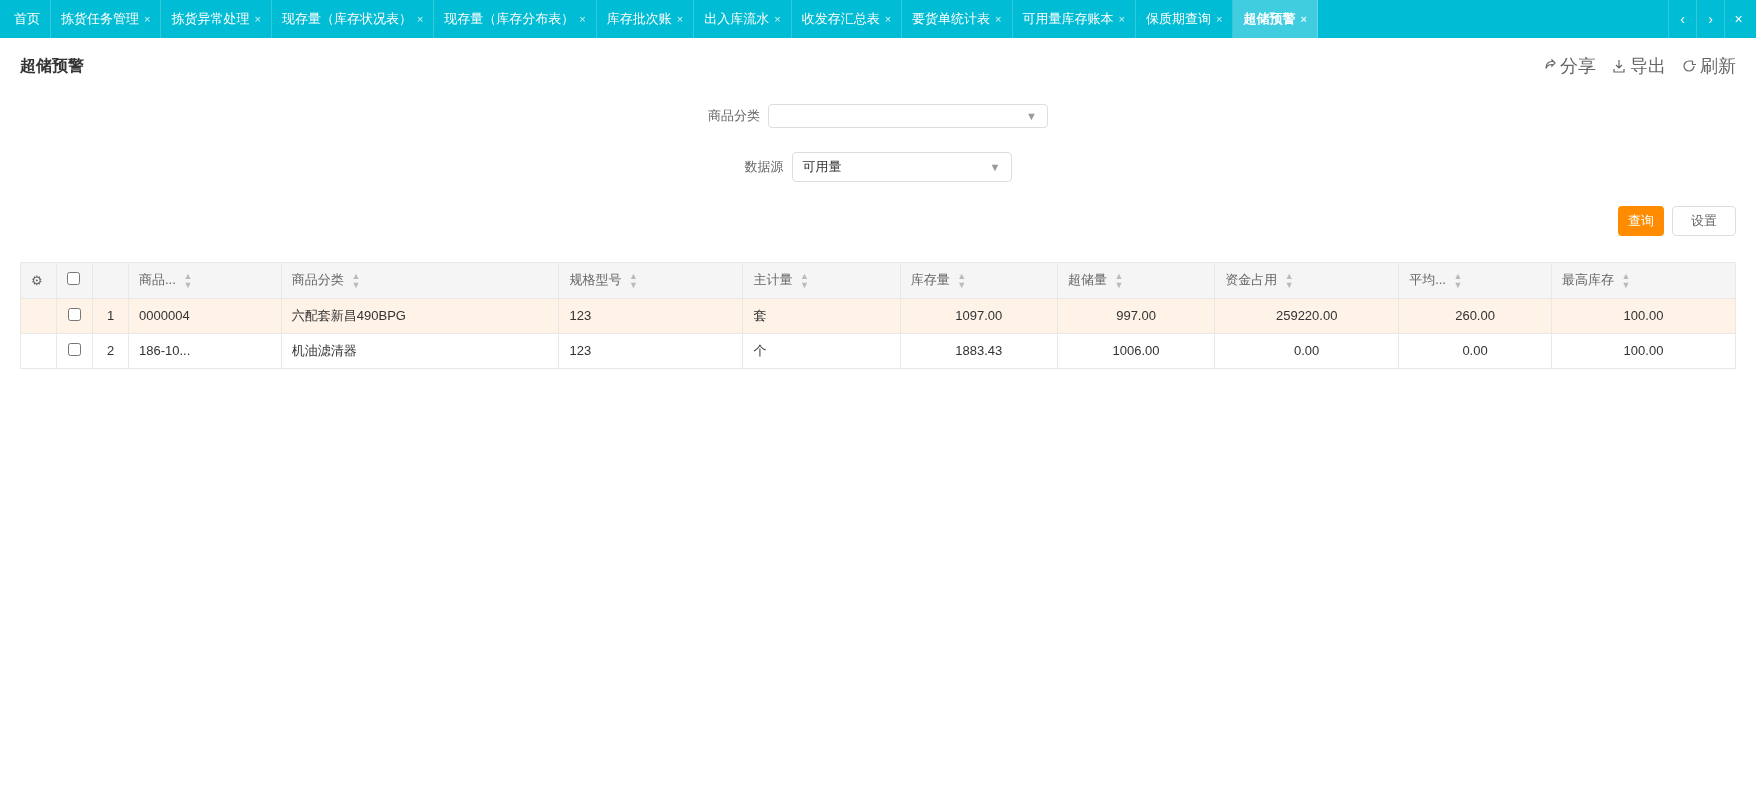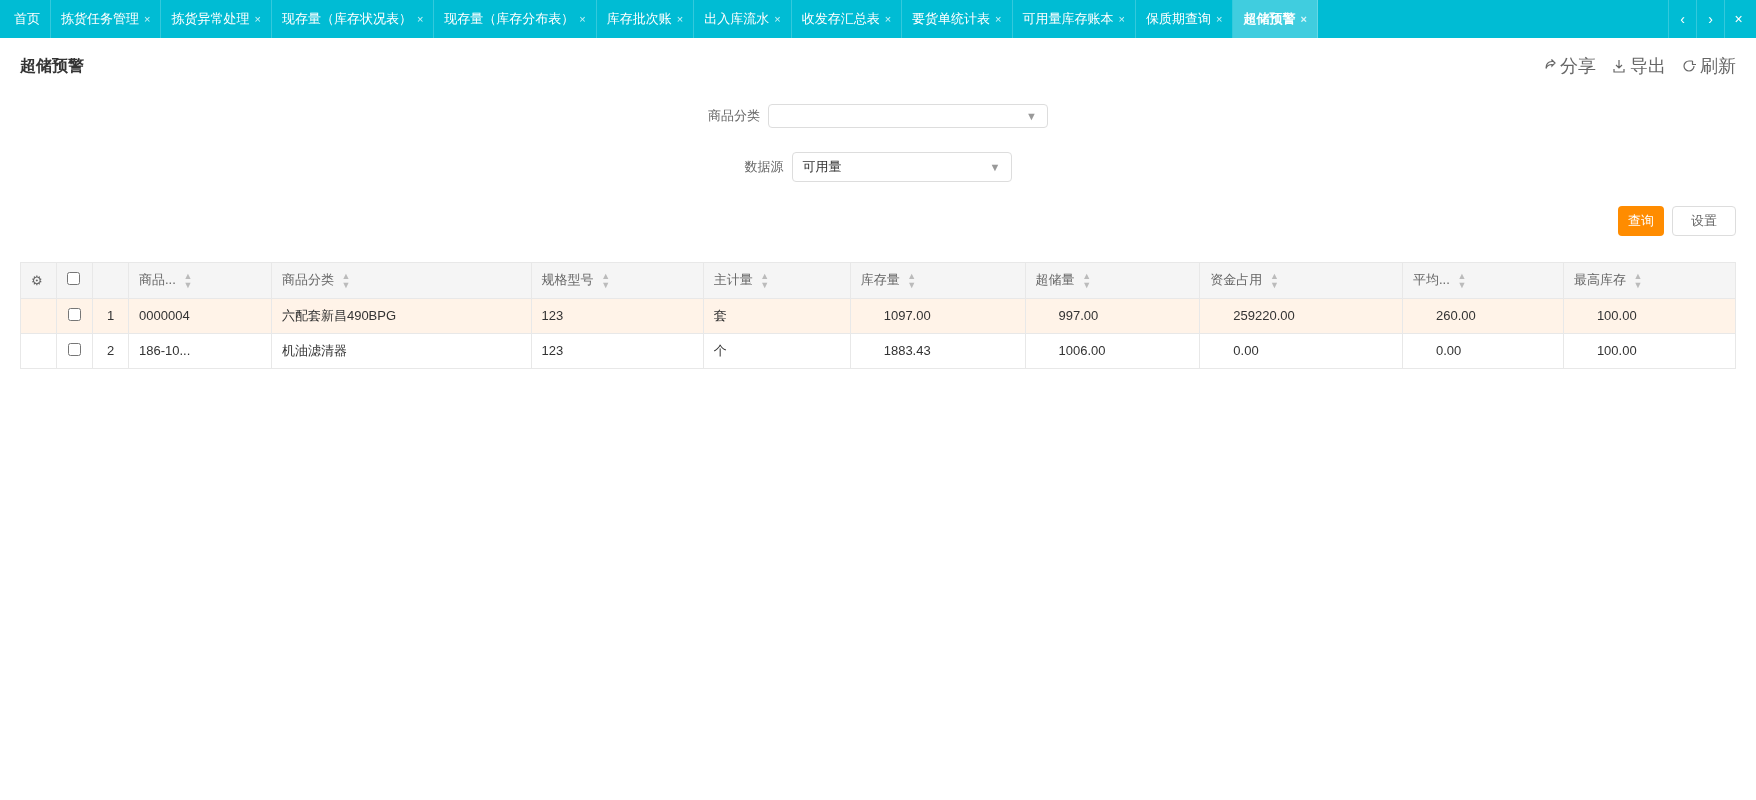--- a/index.html
+++ b/index.html
@@ -183,22 +183,21 @@
     }
     .th-checkbox, .td-checkbox {
       text-align: center;
       width: 36px;
     }
     .th-settings {
       text-align: center;
       width: 36px;
     }
     .data-table td.num-cell {
-      text-align: left;
-      padding-left: 33px;
+      text-align: center;
     }
 
     input[type="checkbox"] {
       cursor: pointer;
       accent-color: #00bcd4;
     }
   </style>
 </head>
 <body>
 

